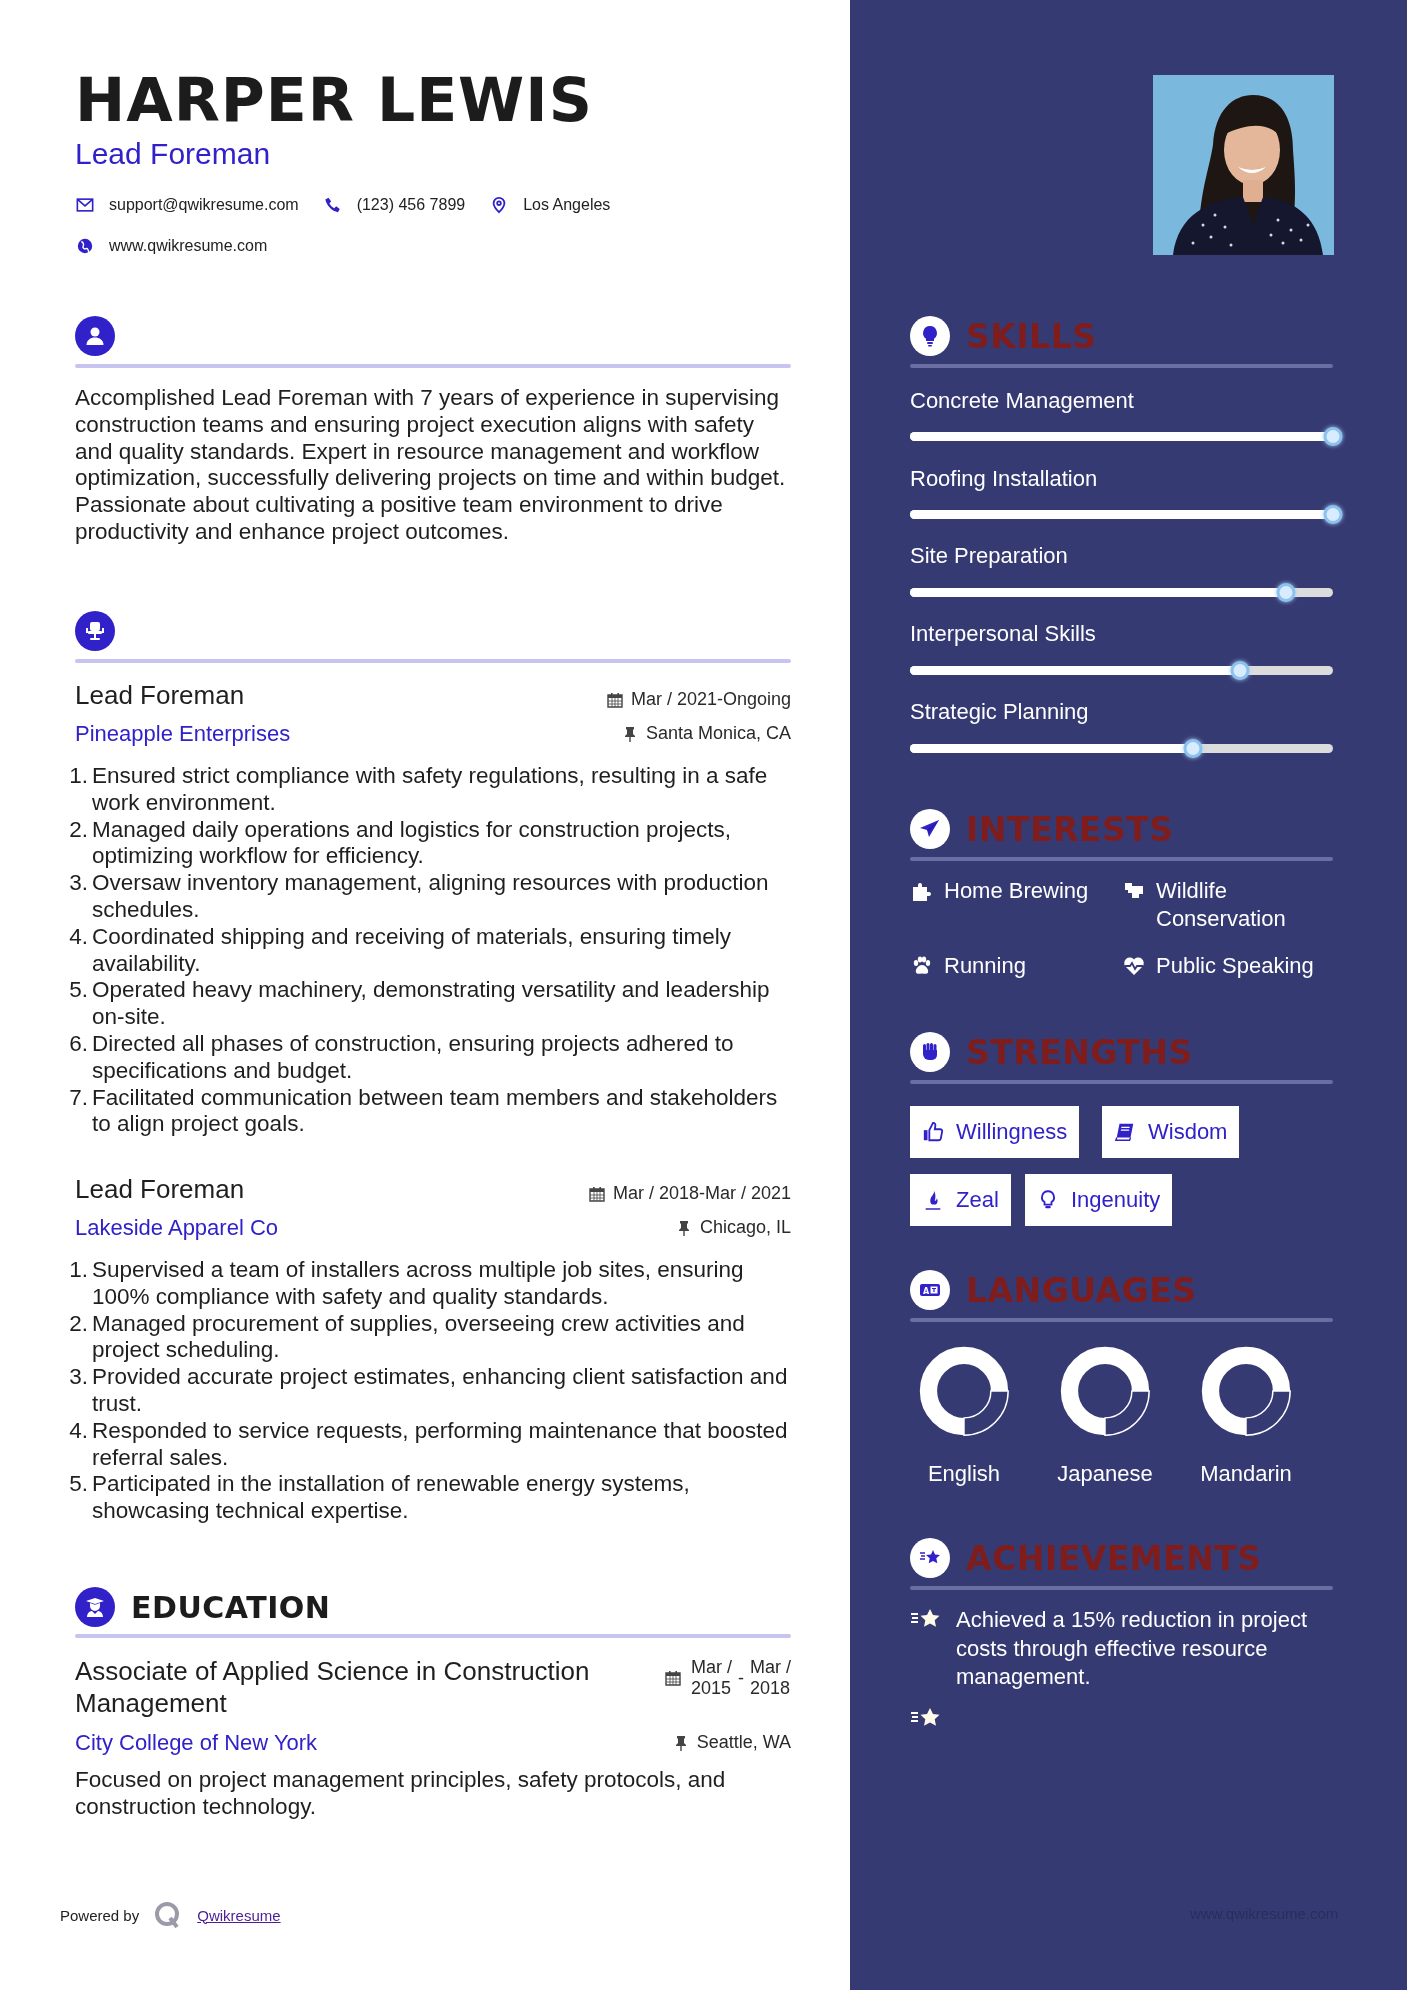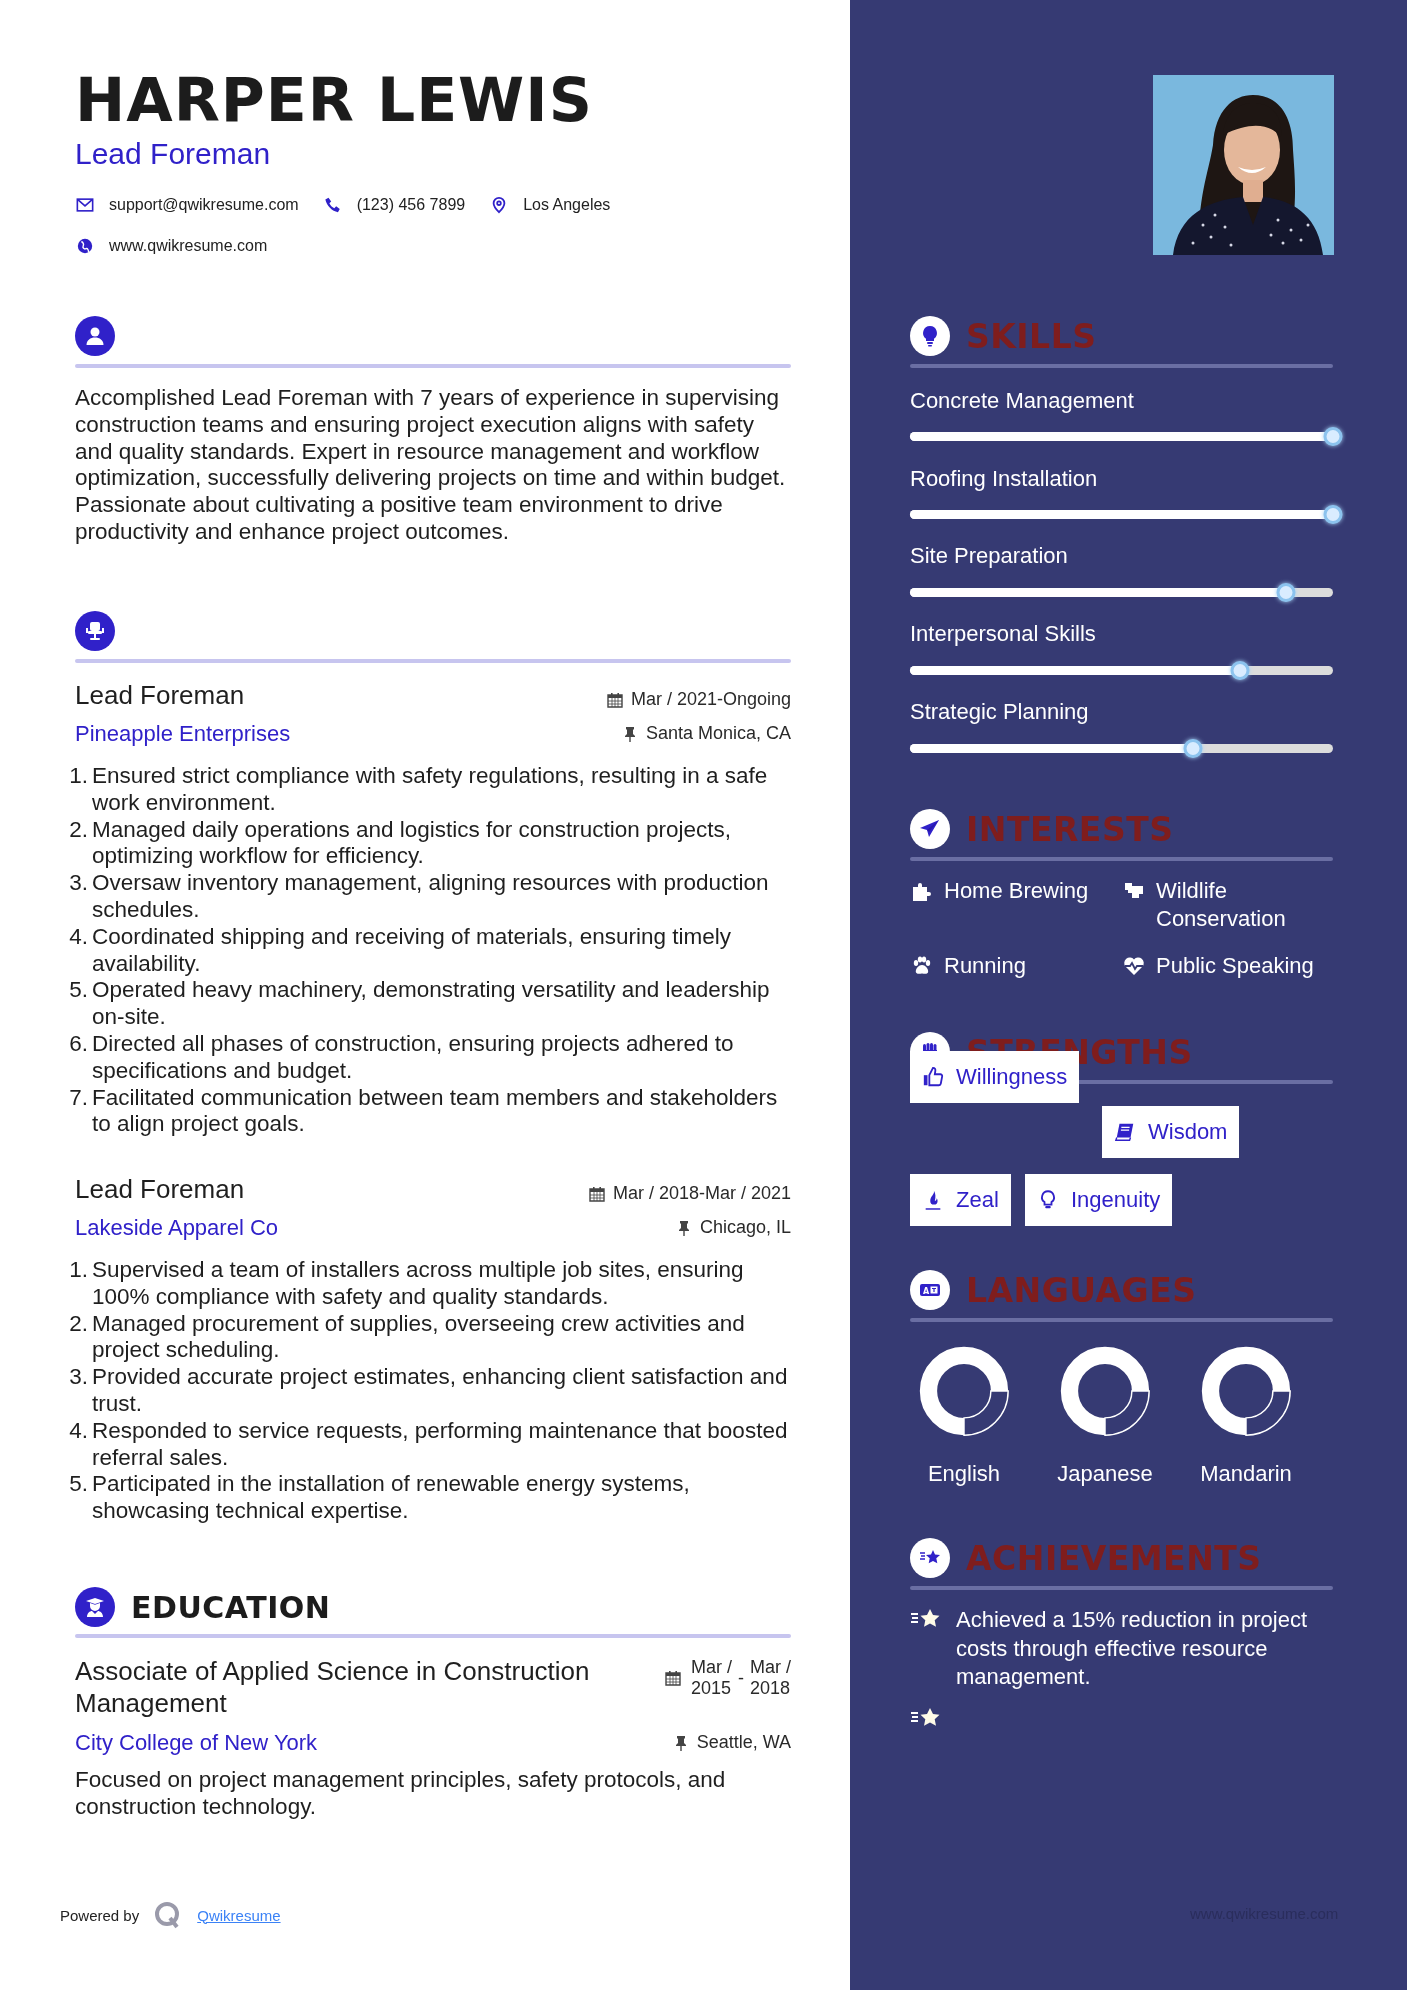--- a/index.html
+++ b/index.html
@@ -34,21 +34,21 @@
   .bullets li { display: flex; }
   .bullets li .num { width: 26px; text-align: right; padding-right: 4px; flex-shrink: 0; }
 
   .edu-date { position: absolute; right: 59px; top: 1657px; display: flex; align-items: center; font-size: 18px; color: #2a2a2a; line-height: 21px; }
   .edu-date svg { width: 16px; height: 16px; margin-right: 10px; fill: #444; }
   .edu-date .col { display: flex; flex-direction: column; }
   .edu-date .dash { margin: 0 6px; align-self: center; }
 
   .footer-left { position: absolute; left: 60px; top: 1900px; display: flex; align-items: center; font-size: 15px; color: #222; }
   .footer-left .qlogo { width: 30px; height: 30px; margin: 0 14px 0 14px; }
-  .footer-left .link { text-decoration: underline; color: #3b82f6; }
+  .footer-left .link { text-decoration: underline; color: #4c1d95; }
   .footer-right { position: absolute; left: 1190px; top: 1905px; font-size: 15px; color: #2a2d5c; }
 
   
   .sb-head { position: absolute; left: 910px; display: flex; align-items: center; width: 423px; }
   .sb-head .badge { width: 40px; height: 40px; border-radius: 50%; background: #ffffff; display: flex; align-items: center; justify-content: center; margin-right: 16px; }
   .sb-head .badge svg { width: 24px; height: 24px; }
   .sb-head .label { font-size: 33px; font-weight: 700; letter-spacing: 0.5px; color: #7f1d1d; font-family: "DejaVu Sans", sans-serif; }
   .sb-rule { position: absolute; left: 910px; width: 423px; height: 4px; background: #6a6ea3; border-radius: 2px; }
 
   .photo { position: absolute; left: 1153px; top: 75px; width: 181px; height: 180px; background: #7ab8de; overflow: hidden; }
@@ -405,21 +405,21 @@
         <rect x="8.5" y="3" width="3" height="8" rx="1.5"></rect>
         <rect x="12" y="3" width="3" height="8" rx="1.5"></rect>
         <rect x="15.5" y="4" width="3" height="7" rx="1.5"></rect>
         <path d="M5 10h14v5a5 5 0 01-5 5h-3a6 6 0 01-6-6z"></path>
       </svg>
   </div>
   <div class="label">STRENGTHS</div>
 </div>
 <div class="sb-rule" style="top:1080px;"></div>
 
-<div class="chip" style="left:910px; top:1051px;">
+<div class="chip" style="left:910px; top:1106px;">
   <svg viewBox="0 0 24 24">
       <path d="M2 10h4v11H2z"></path>
       <path d="M8 10l4-8c2 0 3 1.5 2.5 3.5L14 9h6a2 2 0 012 2.3l-1.5 8A2 2 0 0118.5 21H8z" fill="none" stroke="#3021c9" stroke-width="2"></path>
     </svg>
   <span>Willingness</span>
 </div>
 <div class="chip" style="left:1102px; top:1106px;">
   <svg viewBox="0 0 24 24">
       <path d="M6 3h15l-3 15H3z"></path>
       <path d="M3 18l-1 3h15l1-3" fill="none" stroke="#3021c9" stroke-width="1.5"></path>

